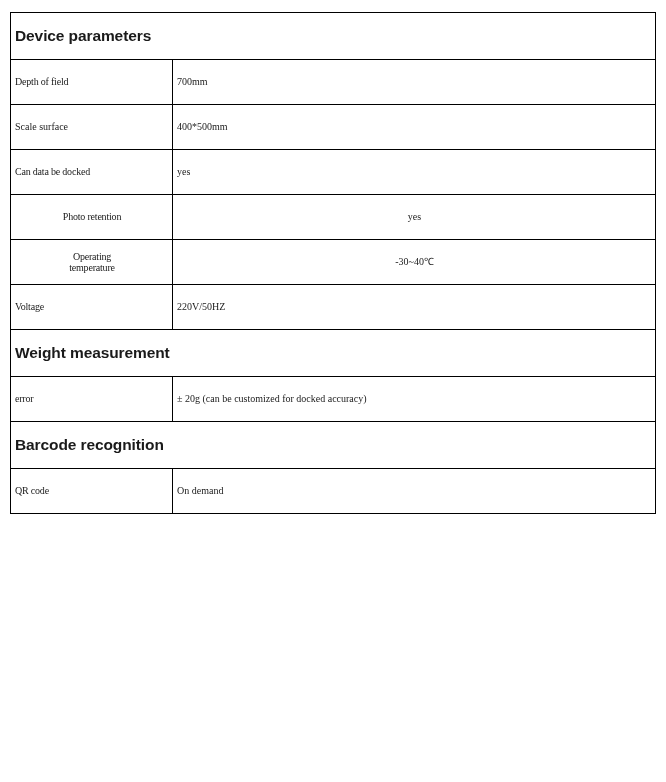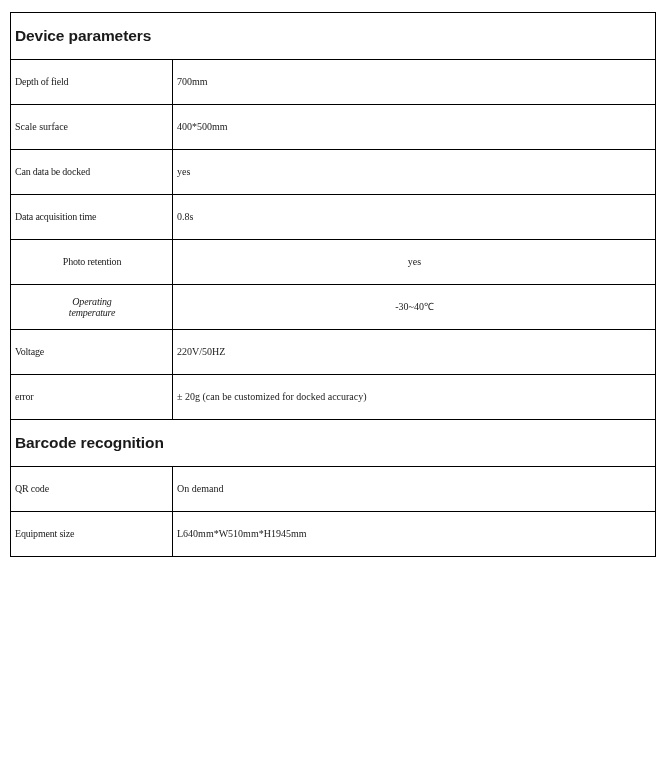--- a/index.html
+++ b/index.html
@@ -62,21 +62,20 @@
     font-family: "DejaVu Sans Mono", monospace;
     font-size: 14px;
     letter-spacing: 0px;
     padding-left: 6px;
   }
 
   
   td.stacked {
     white-space: normal;
     line-height: 2.6;
-    font-style: italic;
   }
 
   td.tight-label {
     letter-spacing: -0.2px;
     padding-left: 4px;
     padding-right: 0;
   }
 
   td.value { font-family: "Liberation Serif", serif; }
 </style>
@@ -103,60 +102,55 @@
       <tr>
         <td class="mono-label">Scale surface</td>
         <td class="value">400*500mm</td>
       </tr>
 
       <tr>
         <td class="tight-label">Can data be docked</td>
         <td class="value">yes</td>
       </tr>
 
-      <tr>
-        <td class="tight-label">Data acquisition time</td>
-        <td class="value">0.8s</td>
-      </tr>
 
       <tr>
         <td class="tight-label no-bottom">Photo retention</td>
         <td class="value no-bottom">yes</td>
       </tr>
 
       <tr>
         <td class="tight-label stacked no-top no-bottom">
           <span>Operating</span><br>
           <span>temperature</span>
         </td>
         <td class="value no-top no-bottom">-30~40℃</td>
       </tr>
 
       <tr>
         <td class="tight-label no-top">Voltage</td>
         <td class="value no-top">220V/50HZ</td>
       </tr>
 
+      <tr class="section-row">
+        <td class="section-cell" colspan="2">Weight measurement</td>
+      </tr>
 
 
       <tr>
         <td class="tight-label no-top">error</td>
         <td class="value no-top">± 20g (can be customized for docked accuracy)</td>
       </tr>
 
       <tr class="section-row">
         <td class="section-cell" colspan="2">Barcode recognition</td>
       </tr>
 
 
       <tr>
         <td class="tight-label">QR code</td>
         <td class="value">On demand</td>
       </tr>
 
-      <tr>
-        <td class="tight-label">Equipment size</td>
-        <td class="value">L640mm*W510mm*H1945mm</td>
-      </tr>
 
     </tbody>
   </table>
 </div>
 
 </body></html>

